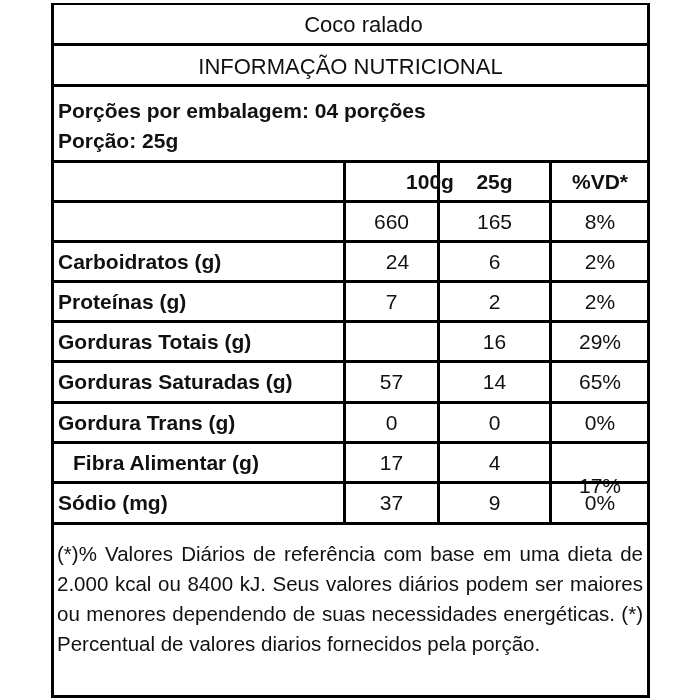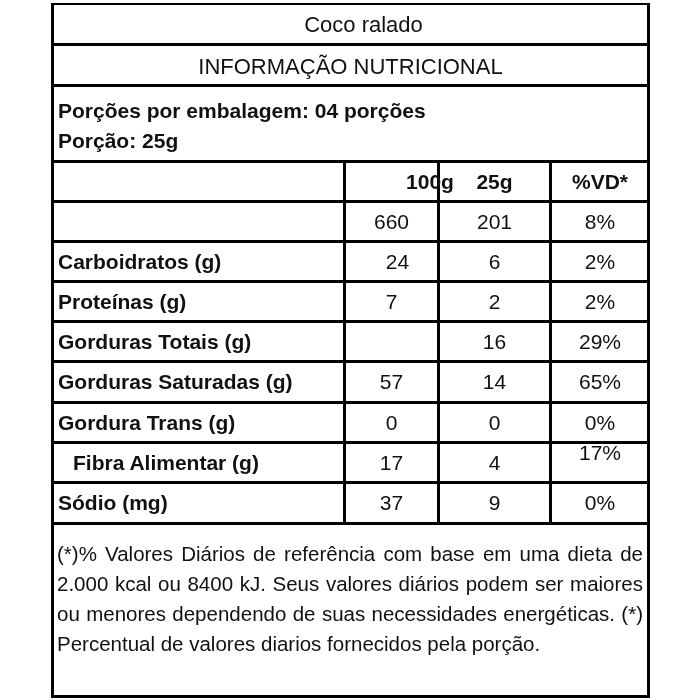--- a/index.html
+++ b/index.html
@@ -113,21 +113,21 @@
   <div class="vline" style="left:383px; top:155px; height:364px;"></div>
   <div class="vline" style="left:495px; top:155px; height:364px;"></div>
 
   <div class="cell head-cell" style="left:0; width:289px; top:158px; height:37px;"></div>
   <div class="cell head-cell" style="left:292px; width:72px; top:158px; height:37px;margin-left:48px;">100g</div>
   <div class="cell head-cell" style="left:386px; width:109px; top:158px; height:37px;">25g</div>
   <div class="cell head-cell" style="left:498px; width:96px; top:158px; height:37px;">%VD*</div>
   <div class="hline" style="top:195px;"></div>
 
   <div class="cell val-cell" style="left:292px; width:91px; top:198px; height:37px;">660</div>
-  <div class="cell val-cell" style="left:386px; width:109px; top:198px; height:37px;">201</div>
+  <div class="cell val-cell" style="left:386px; width:109px; top:198px; height:37px;">165</div>
   <div class="cell val-cell" style="left:498px; width:96px; top:198px; height:37px;">8%</div>
   <div class="hline" style="top:235px;"></div>
 
   <div class="cell nutrient-label" style="left:0; width:289px; top:238px; height:37px;">Carboidratos (g)</div>
   <div class="cell val-cell" style="left:292px; width:91px; top:238px; height:37px;padding-left:12px;">24</div>
   <div class="cell val-cell" style="left:386px; width:109px; top:238px; height:37px;">6</div>
   <div class="cell val-cell" style="left:498px; width:96px; top:238px; height:37px;">2%</div>
   <div class="hline" style="top:275px;"></div>
 
   <div class="cell nutrient-label" style="left:0; width:289px; top:278px; height:37px;">Proteínas (g)</div>
@@ -149,21 +149,21 @@
 
   <div class="cell nutrient-label" style="left:0; width:289px; top:399px; height:37px;">Gordura Trans (g)</div>
   <div class="cell val-cell" style="left:292px; width:91px; top:399px; height:37px;">0</div>
   <div class="cell val-cell" style="left:386px; width:109px; top:399px; height:37px;">0</div>
   <div class="cell val-cell" style="left:498px; width:96px; top:399px; height:37px;">0%</div>
   <div class="hline" style="top:436px;"></div>
 
   <div class="cell nutrient-label" style="left:15px; width:289px; top:439px; height:37px;">Fibra Alimentar (g)</div>
   <div class="cell val-cell" style="left:292px; width:91px; top:439px; height:37px;">17</div>
   <div class="cell val-cell" style="left:386px; width:109px; top:439px; height:37px;">4</div>
-  <div class="cell val-cell" style="left:498px; width:96px; top:429px; height:37px;">17%</div>
+  <div class="cell val-cell" style="left:498px; width:96px; top:462px; height:37px;">17%</div>
   <div class="hline" style="top:476px;"></div>
 
   <div class="cell nutrient-label" style="left:0; width:289px; top:479px; height:38px;">Sódio (mg)</div>
   <div class="cell val-cell" style="left:292px; width:91px; top:479px; height:38px;">37</div>
   <div class="cell val-cell" style="left:386px; width:109px; top:479px; height:38px;">9</div>
   <div class="cell val-cell" style="left:498px; width:96px; top:479px; height:38px;">0%</div>
   <div class="hline" style="top:517px;"></div>
 
   <div class="footnote">(*)% Valores Diários de referência com base em uma dieta de 2.000 kcal ou 8400 kJ. Seus valores diários podem ser maiores ou menores dependendo de suas necessidades energéticas. (*) Percentual de valores diarios fornecidos pela porção.</div>
 </div>

